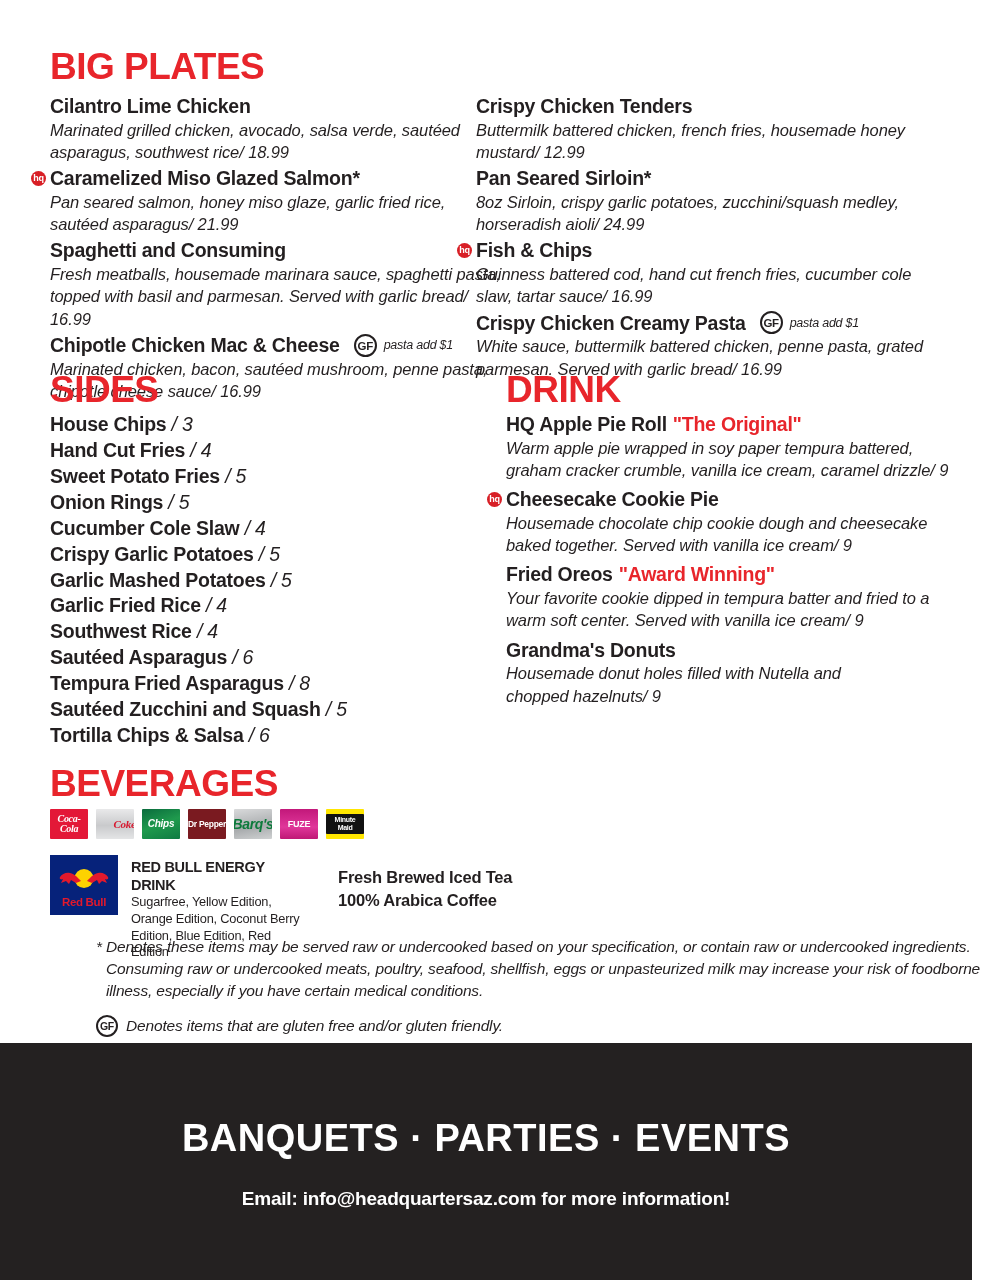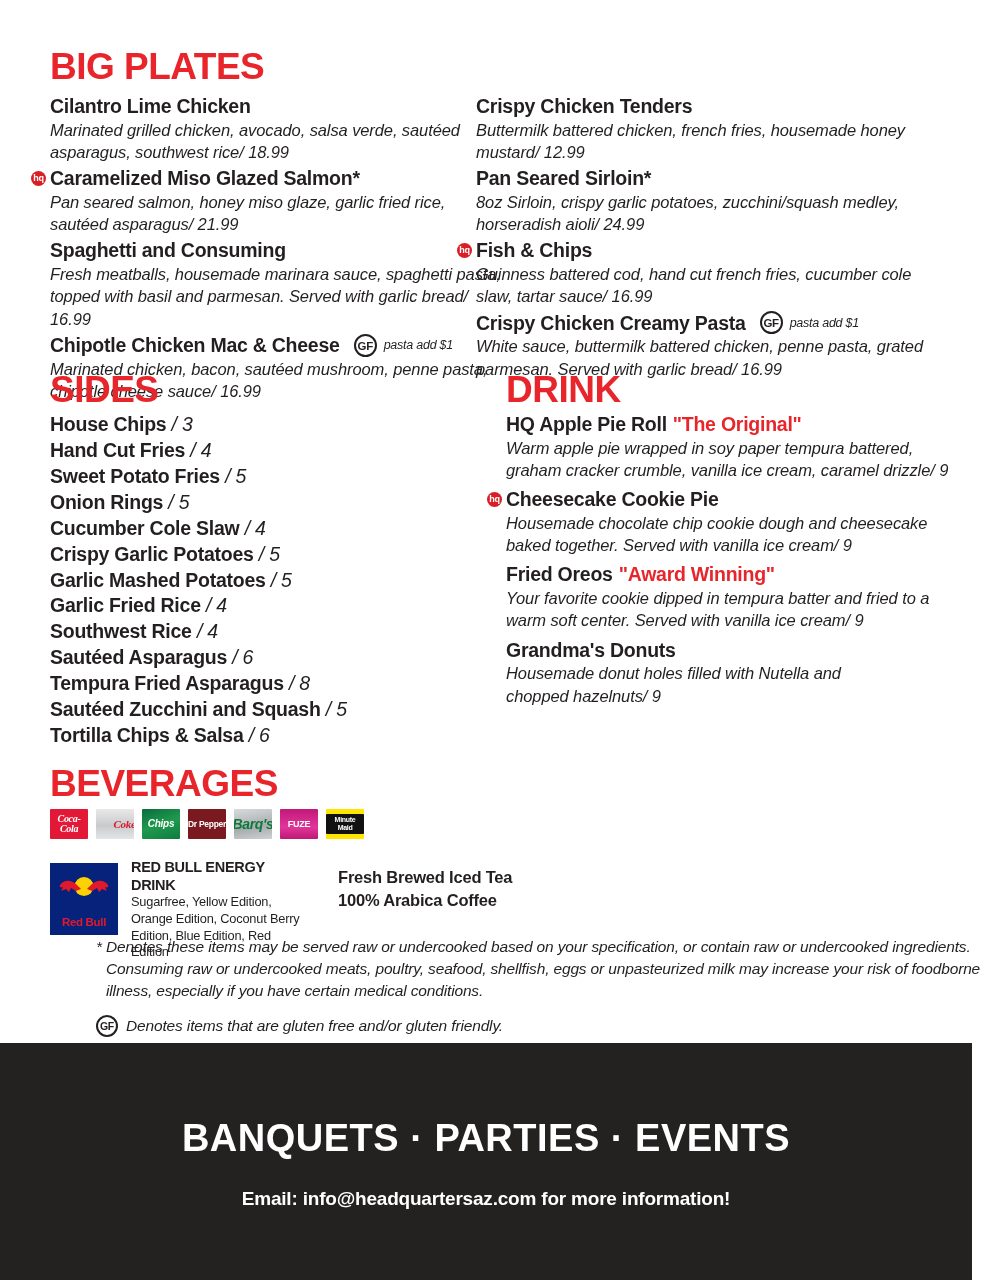--- a/index.html
+++ b/index.html
@@ -84,24 +84,23 @@
   .lg-drp span { color:#fff; font-size:8.5px; line-height:1.05; }
   .lg-barqs  { background: linear-gradient(170deg,#d9dadb 0%,#a9acae 60%,#cfd1d2 100%); }
   .lg-barqs span { color:#0d7a3c; font-style: italic; font-weight:700; font-size:14px; }
   .lg-fuze   { background: linear-gradient(180deg,#c2187a 0%,#e0369a 60%,#bf1875 100%); }
   .lg-fuze span { color:#fff; font-size:9px; }
   .lg-mm     { background:#ffe600; }
   .lg-mm span { color:#fff; font-size:7px; line-height:1.1; background:#111; padding:2px 3px; border-radius:1px; display:block; }
 
   
   .rb-logo {
-    width: 68px; height: 72px; background:#06227a; position: relative;
+    width: 68px; height: 60px; background:#06227a; position: relative;
     display:flex; flex-direction:column; align-items:center; justify-content:flex-end;
     padding-bottom: 7px;
-    margin-top: 8px;
   }
   .rb-sun {
     position:absolute; top: 14px; left: 50%; transform: translateX(-50%);
     width: 19px; height: 19px; border-radius:50%; background:#fdd200;
   }
   .rb-bulls {
     position:absolute; top: 11px; left: 50%; transform: translateX(-50%);
     width: 56px; height: 24px;
   }
   .rb-text { color:#e2192c; font-weight:700; font-size:11.5px; letter-spacing:-0.3px; z-index:2; }

